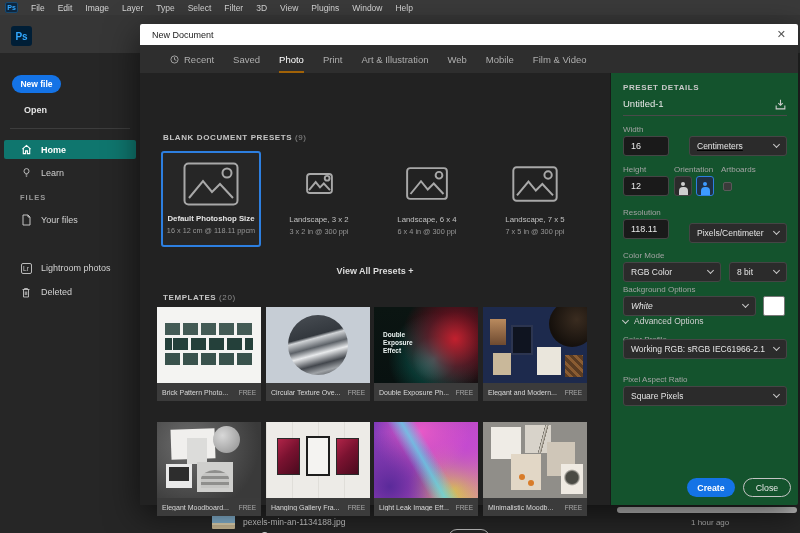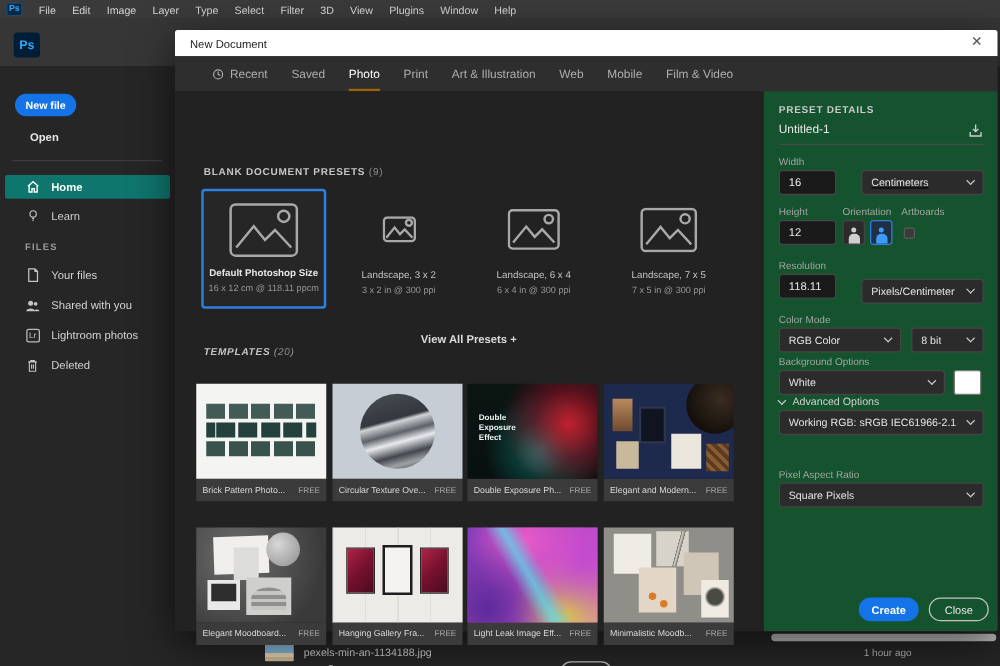--- a/index.html
+++ b/index.html
@@ -240,30 +240,20 @@
       <div class="files-header">FILES</div>
 
       <div class="file-row" style="top:158px;">
         <span class="icon12">
           <svg width="11" height="12" viewBox="0 0 20 24">
               <path d="M3 2 H13 L17 6 V22 H3 Z M13 2 V6 H17" stroke="#c4c4c4" stroke-width="2" fill="none"></path>
             </svg>
         </span>
         <span>Your files</span>
       </div>
-      <div class="file-row" style="top:182px;">
-        <span class="icon12">
-          <svg width="12" height="11" viewBox="0 0 24 22">
-              <circle cx="9" cy="7" r="4" fill="#c4c4c4"></circle>
-              <circle cx="17" cy="8" r="3" fill="#c4c4c4"></circle>
-              <path d="M2 20 c0-6 14-6 14 0 Z M15 20 c0-4 8-4 8 0 Z" fill="#c4c4c4"></path>
-            </svg>
-        </span>
-        <span>Shared with you</span>
-      </div>
       <div class="file-row" style="top:206px;">
         <span class="icon12">
           <span class="lr-box">Lr</span>
         </span>
         <span>Lightroom photos</span>
       </div>
       <div class="file-row" style="top:230px;">
         <span class="icon12">
           <svg width="10" height="11" viewBox="0 0 20 22">
               <path d="M3 5 H17 M7 5 V3 H13 V5 M5 5 V20 H15 V5 M8.5 9 V16 M11.5 9 V16" stroke="#c4c4c4" stroke-width="1.8" fill="none"></path>
@@ -365,21 +355,21 @@
                 <circle cx="44" cy="11" r="4.5"></circle>
                 <path d="M6 36 L20 19 L29 30 L37 22 L50 36"></path>
               </svg>
           </div>
           <div class="preset-title">Landscape, 7 x 5</div>
           <div class="preset-sub">7 x 5 in @ 300 ppi</div>
         </div>
 
         <div class="view-all">View All Presets +</div>
 
-        <div class="sec-header" style="left:23px; top:204px;font-style:italic;">
+        <div class="sec-header" style="left:23px; top:220px;">
           <span>TEMPLATES</span>&nbsp;<span class="cnt">(20)</span>
         </div>
 
         <div class="tpl-card" style="left:17px; top:234px;">
           <div class="tpl-thumb t1">
               <div class="row r1"></div>
               <div class="row r2"></div>
               <div class="row r3"></div>
             </div>
           <div class="tpl-label-bar">
@@ -525,33 +515,33 @@
         <div class="dropdown" style="left:12px; top:189px; width:98px;">
           <span class="dd-val">RGB Color</span>
             <span class="chev"></span>
         </div>
         <div class="dropdown" style="left:118px; top:189px; width:58px;">
           <span class="dd-val">8 bit</span>
             <span class="chev"></span>
         </div>
 
         <div class="p-label" style="left:12px; top:212px;">Background Options</div>
-        <div class="dropdown" style="left:12px; top:223px; width:133px;">
+        <div class="dropdown" style="left:12px; top:223px; width:133px;font-style:italic;">
           <span class="dd-val">White</span>
             <span class="chev"></span>
         </div>
         <div class="swatch" style="left:152px; top:223px;"></div>
 
         <div class="adv-row">
           <span class="chev" style="margin:0 0 2px 0;"></span>
           <span>Advanced Options</span>
         </div>
 
         <div class="p-label" style="left:12px; top:262px;">Color Profile</div>
-        <div class="dropdown" style="left:12px; top:255px; width:164px;">
+        <div class="dropdown" style="left:12px; top:266px; width:164px;">
           <span class="dd-val">Working RGB: sRGB IEC61966-2.1</span>
             <span class="chev"></span>
         </div>
 
         <div class="p-label" style="left:12px; top:302px;">Pixel Aspect Ratio</div>
         <div class="dropdown" style="left:12px; top:313px; width:164px;gap:44px;">
           <span class="dd-val">Square Pixels</span>
             <span class="chev"></span>
         </div>
 

